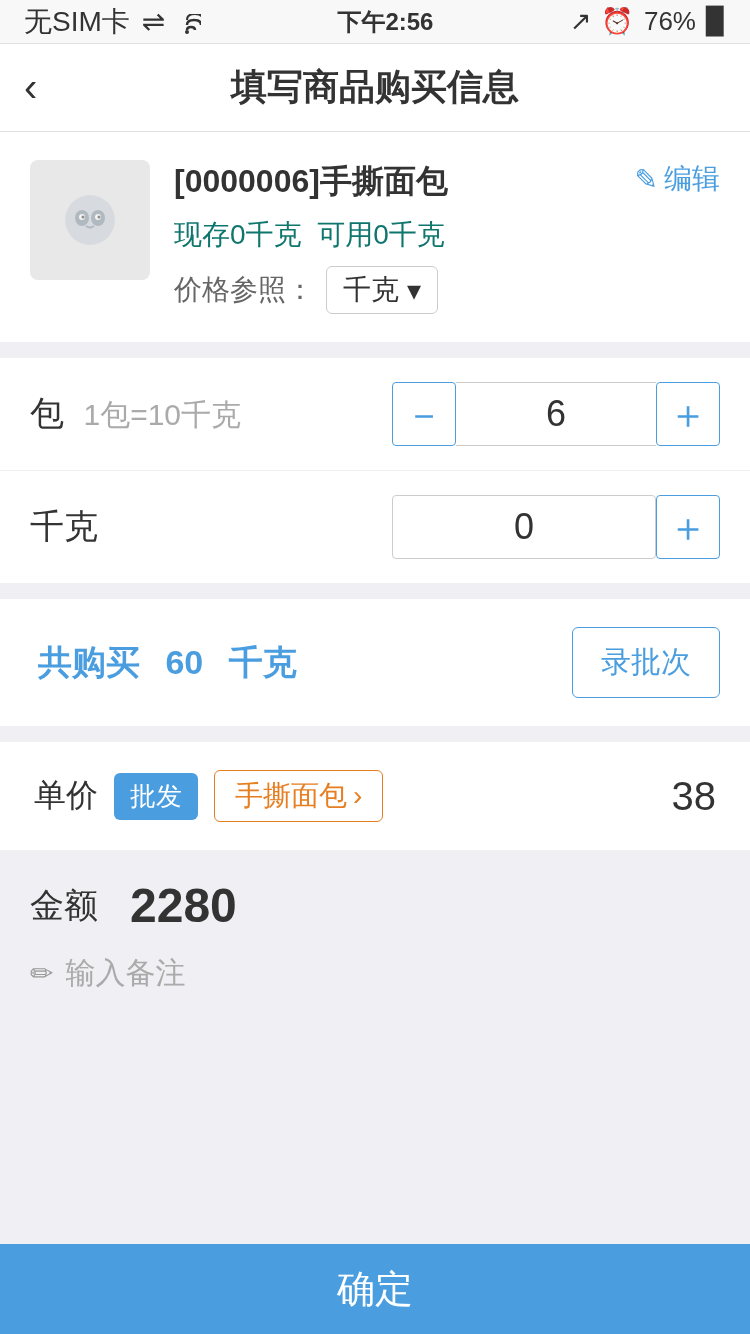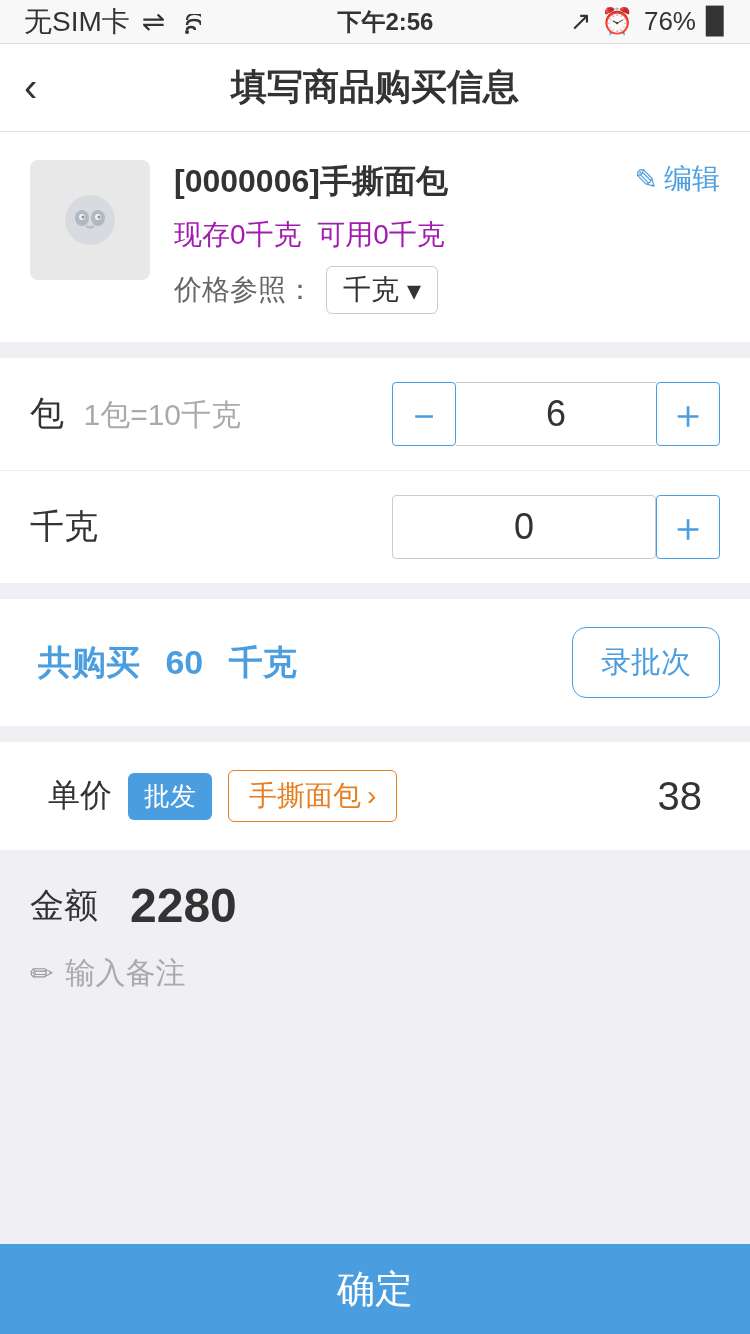--- a/index.html
+++ b/index.html
@@ -69,21 +69,21 @@
       background: #e8e8e8;
       border-radius: 8px;
       display: flex;
       align-items: center;
       justify-content: center;
       flex-shrink: 0;
     }
     .product-image svg { width: 60px; height: 60px; opacity: 0.5; }
     .product-info { flex: 1; }
     .product-name { font-size: 32px; font-weight: 600; color: #333; margin-bottom: 12px; }
-    .product-stock { font-size: 28px; color: #a21caf; margin-bottom: 12px; }
+    .product-stock { font-size: 28px; color: #0f766e; margin-bottom: 12px; }
     .product-unit { display: flex; align-items: center; gap: 12px; font-size: 28px; color: #666; }
     .unit-select {
       border: 1px solid #ccc;
       border-radius: 6px;
       padding: 4px 16px;
       font-size: 28px;
       color: #333;
       background: #fff;
       display: flex;
       align-items: center;
@@ -165,29 +165,29 @@
     }
     .total-label span {
       color: #4a9ee0;
       font-weight: 600;
       margin: 0 8px;
     }
     .batch-btn {
       border: 1px solid #4a9ee0;
       color: #4a9ee0;
       padding: 14px 28px;
-      border-radius: 14px;
+      border-radius: 6px;
       font-size: 30px;
       cursor: pointer;
     }
 
     
     .price-section {
       background: #fff;
-      padding: 28px 48px;
+      padding: 28px 34px;
       display: flex;
       align-items: center;
       gap: 16px;
       margin-bottom: 0;
     }
     .price-label { font-size: 32px; color: #333; }
     .price-tag {
       background: #4a9ee0;
       color: #fff;
       padding: 6px 16px;

